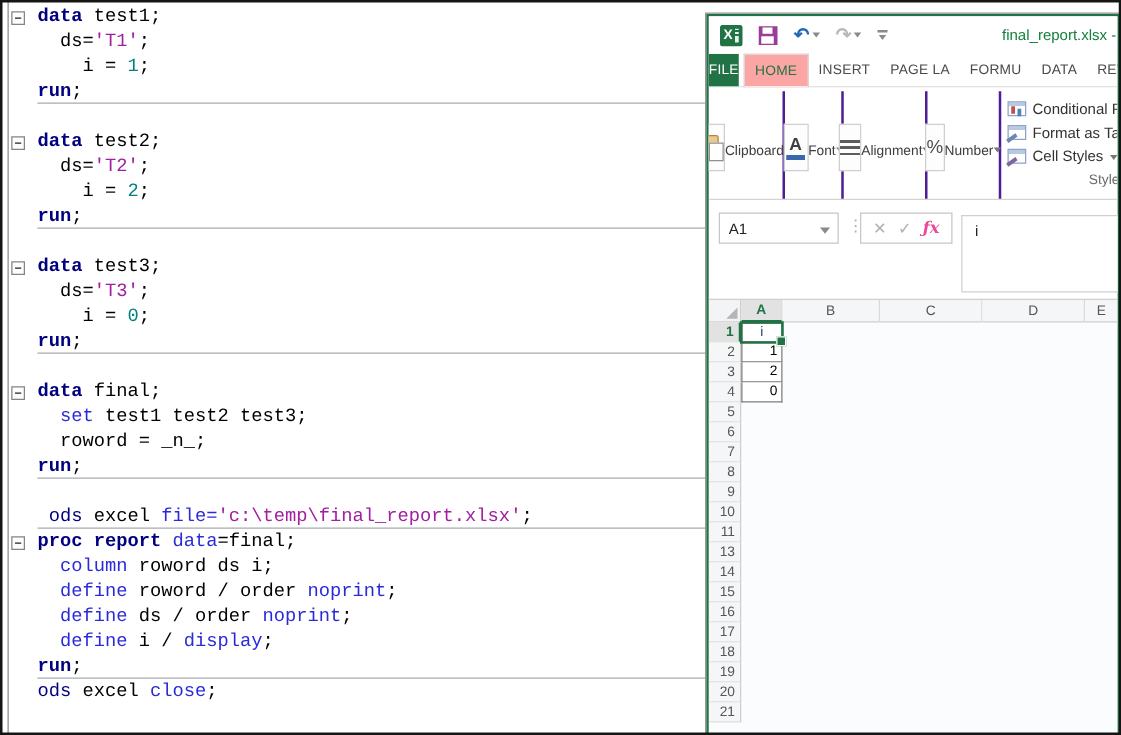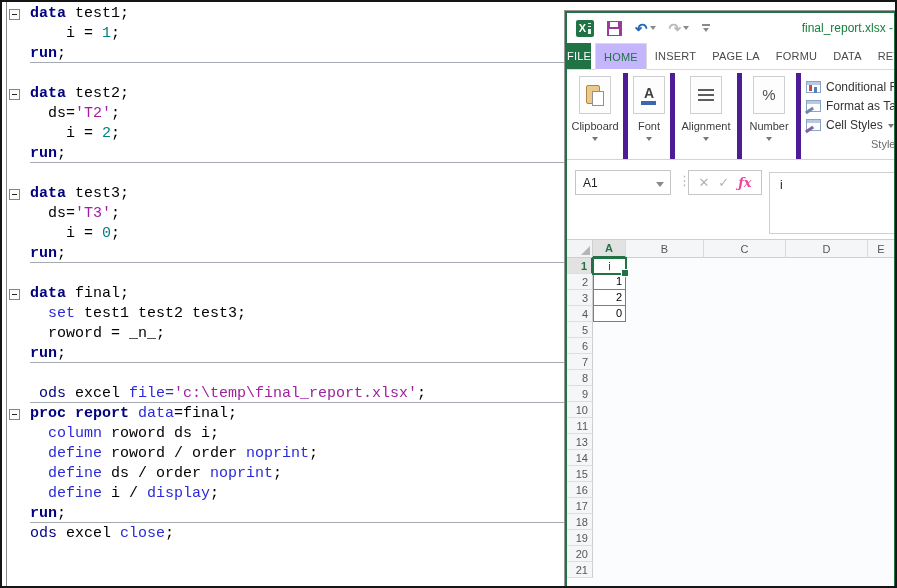--- a/index.html
+++ b/index.html
@@ -45,25 +45,25 @@
   .mini-caret { width:0; height:0; border-left:3px solid transparent; border-right:3px solid transparent; border-top:4px solid #8a8a8a; }
   .qat-more { display:flex; flex-direction:column; align-items:center; gap:2px; }
   .qat-more .bar { width:8px; height:2px; background:#8a8a8a; }
   .win-title { position:absolute; right:0; top:0; height:30px; line-height:30px; padding-right:1px;
                font-size:12px; color:#15803d; white-space:nowrap; }
 
   
   .tabs-row { height:27px; flex:none; display:flex; align-items:stretch; border-bottom:1px solid #d9d9d9; background:#fff; white-space:nowrap; }
   .tab { display:flex; align-items:center; padding:0 8px; font-size:11px; color:#4a4a4a; letter-spacing:.2px; }
   .tab-file { width:60px; justify-content:center; background:var(--excel-green,#217346); color:#fff; padding:0; }
-  .tab-active { background:#c4b5fd; color:var(--excel-green,#217346); border:1px solid #d9d9d9; border-bottom:1px solid #fff; margin-bottom:-1px; margin-left:4px; z-index:2; }
+  .tab-active { background:#fca5a5; color:var(--excel-green,#217346); border:1px solid #d9d9d9; border-bottom:1px solid #fff; margin-bottom:-1px; margin-left:4px; z-index:2; }
 
   
   .ribbon { height:90px; flex:none; display:flex; background:#fff; border-bottom:1px solid #d4d4d4; padding-top:3px; }
-  .rgroup { display:flex; flex-direction:column; align-items:center; border-right:5px solid #4c1d95; padding-top:3px; flex:none; }
+  .rgroup { display:flex; flex-direction:row; align-items:center; border-right:2px solid #4c1d95; padding-top:3px; flex:none;justify-content:center; }
   .rg-clipboard{width:61px} .rg-font{width:47px} .rg-alignment{width:67px} .rg-number{width:59px}
   .big-btn { width:32px; height:38px; border:1px solid #cfcfcf; background:#fdfdfd; display:flex; align-items:center; justify-content:center; }
   .rg-label { font-size:11px; color:#3d3d3d; margin-top:6px; }
   .caret { width:0; height:0; border-left:3px solid transparent; border-right:3px solid transparent; border-top:4px solid #777; margin-top:5px; }
 
   
   .ic-clipboard { position:relative; width:18px; height:22px; }
   .ic-clipboard::before { content:""; position:absolute; left:0; top:1px; width:12px; height:17px;
                           background:#eac98e; border:1px solid #b4853f; border-radius:2px; }
   .ic-clipboard::after { content:""; position:absolute; right:0; bottom:0; width:10px; height:13px;
@@ -127,20 +127,21 @@
 </style>
 </head>
 <body>
 
 <div id="stage">
 
   <div class="sas-editor">
     <div class="editor-edge"></div>
     <div class="sas-code">
         <div class="code-line"><span class="fold-box"></span><span class="tok-kw">data</span><span class="tok-pl"> test1;</span></div>
+        <div class="code-line"><span class="tok-pl">  ds=</span><span class="tok-str">'T1'</span><span class="tok-pl">;</span></div>
         <div class="code-line"><span class="tok-pl">    i = </span><span class="tok-num">1</span><span class="tok-pl">;</span></div>
         <div class="code-line"><span class="tok-kw">run</span><span class="tok-pl">;</span><span class="section-divider"></span></div>
         <div class="code-line"></div>
         <div class="code-line"><span class="fold-box"></span><span class="tok-kw">data</span><span class="tok-pl"> test2;</span></div>
         <div class="code-line"><span class="tok-pl">  ds=</span><span class="tok-str">'T2'</span><span class="tok-pl">;</span></div>
         <div class="code-line"><span class="tok-pl">    i = </span><span class="tok-num">2</span><span class="tok-pl">;</span></div>
         <div class="code-line"><span class="tok-kw">run</span><span class="tok-pl">;</span><span class="section-divider"></span></div>
         <div class="code-line"></div>
         <div class="code-line"><span class="fold-box"></span><span class="tok-kw">data</span><span class="tok-pl"> test3;</span></div>
         <div class="code-line"><span class="tok-pl">  ds=</span><span class="tok-str">'T3'</span><span class="tok-pl">;</span></div>

